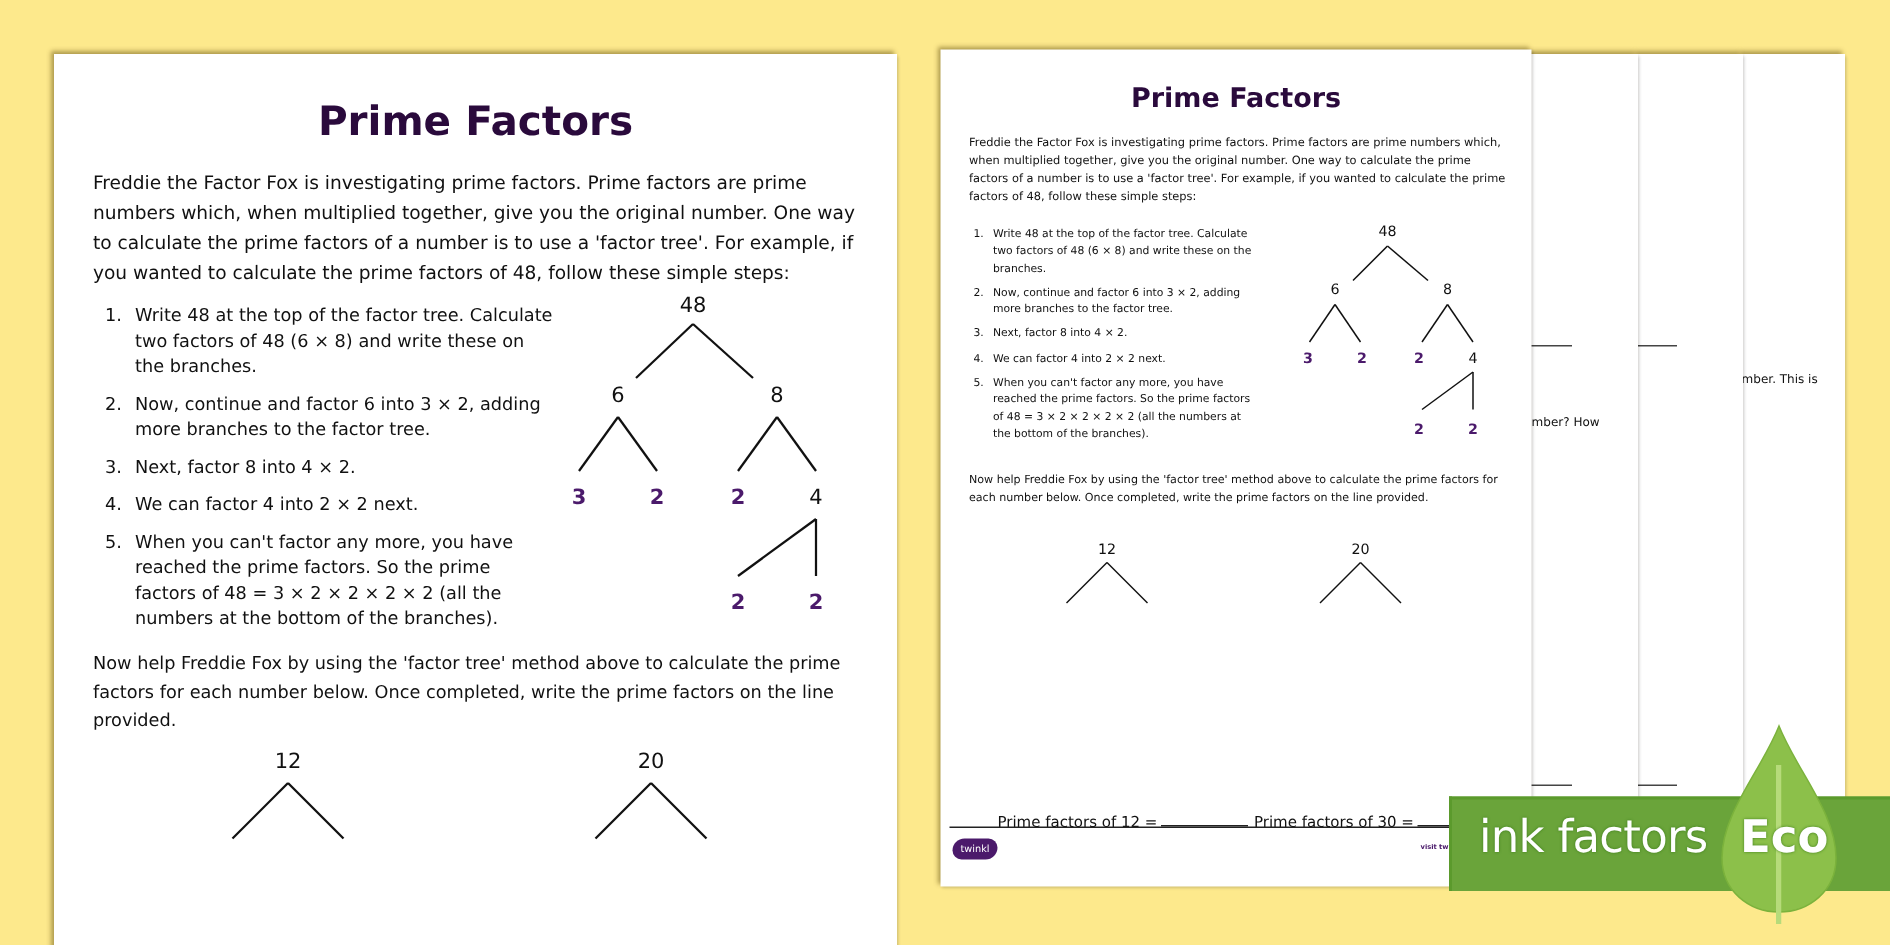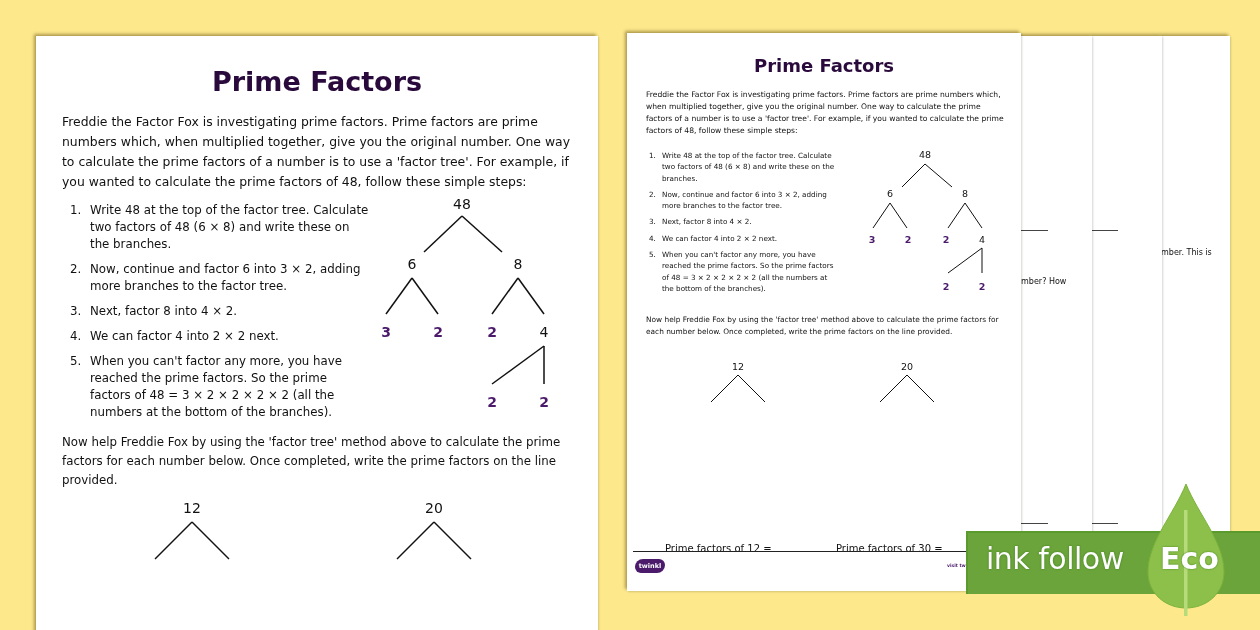--- a/index.html
+++ b/index.html
@@ -71,21 +71,21 @@
     font-size: 7.4px; line-height: 11.5px;
   }
   .r-answer {
     position: absolute; top: 510px; font-size: 10px; white-space: nowrap;
   }
   .r-answer .blank { display: inline-block; width: 58px; border-bottom: 1px solid #222; margin-left: 2px; }
   .r-footer-line { position: absolute; left: 6px; right: 10px; top: 518px; height: 1px; background: #222; }
   .twinkl-logo {
     position: absolute; left: 8px; top: 526px; width: 30px; height: 14px;
     background: #4b1a6b; border-radius: 8px 6px 8px 6px;
-    color: #fff; font-size: 6.5px; font-weight: bold; text-align: center; line-height: 14px;
+    color: #fff; font-size: 6.5px; font-weight: normal; text-align: center; line-height: 14px;
   }
   .twinkl-link {
     position: absolute; left: 320px; top: 530px; font-size: 4.5px; color: #4b1a6b; font-weight: bold; white-space: nowrap;
   }
 
   
   #eco-banner {
     position: absolute; left: 966px; top: 531px; width: 294px; height: 63px;
     background: #6aa43a; border-top: 2px solid #5b9a2c; border-left: 2px solid #5b9a2c;
   }
@@ -267,19 +267,19 @@
   <div class="r-answer" style="left:209px">
     <span>Prime factors of  30 =</span><span class="blank"></span>
   </div>
 
   <div class="r-footer-line"></div>
   <div class="twinkl-logo">twinkl</div>
   <div class="twinkl-link">visit twinkl</div>
 </div>
 
 <div id="eco-banner">
-  <div class="eco-text">ink follow</div>
+  <div class="eco-text">ink factors</div>
 </div>
 <svg id="eco-leaf" viewBox="0 0 80 140">
   <path d="M40 4 C 52 34, 78 62, 78 92 C 78 114, 60 128, 40 128 C 20 128, 2 114, 2 92 C 2 62, 28 34, 40 4 Z" fill="#8cc04a" stroke="#7bb23c" stroke-width="1"></path>
   <rect x="38" y="30" width="3.5" height="106" fill="#b6db7a"></rect>
 </svg>
 <div class="eco-word">Eco</div>
 
 </body></html>

